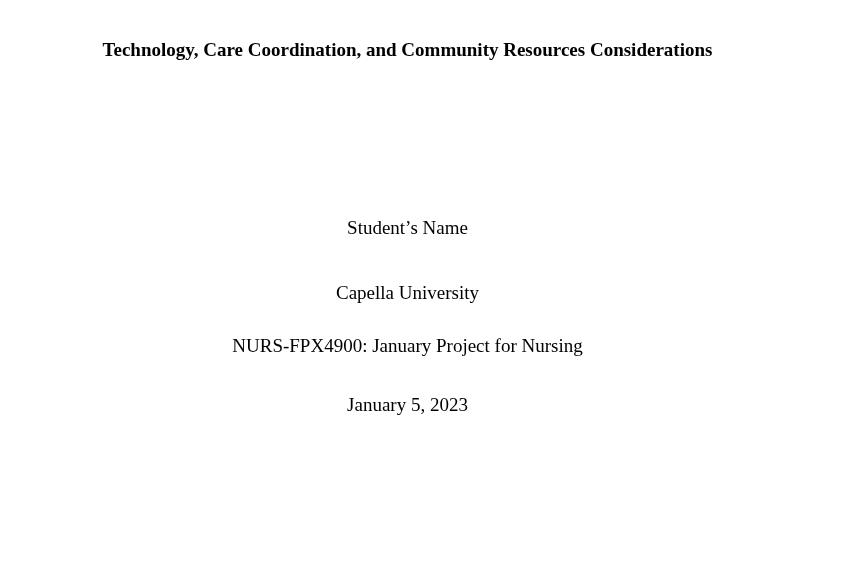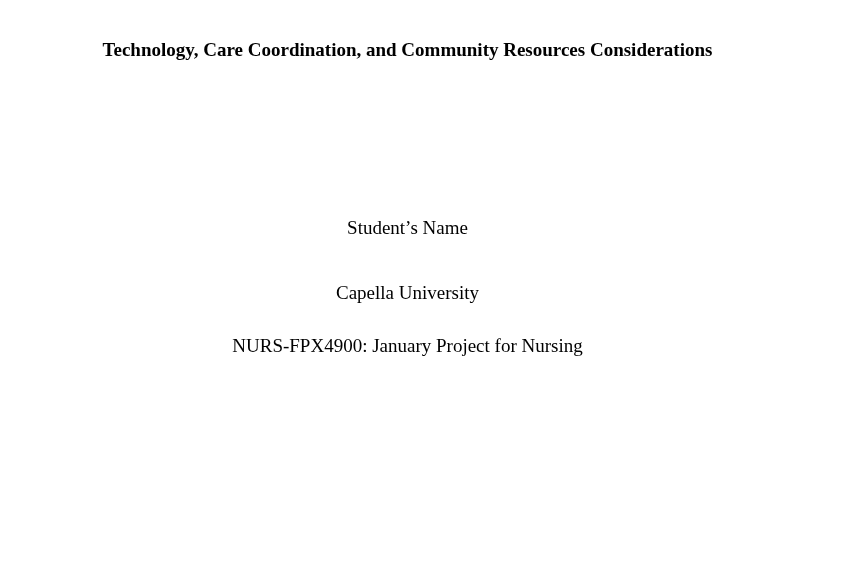--- a/index.html
+++ b/index.html
@@ -49,13 +49,14 @@
     .l4 { top: 393px; }
   </style>
 </head>
 <body>
 
 <div class="page">
   <div class="title">Technology, Care Coordination, and Community Resources Considerations</div>
   <div class="line l1">Student’s Name</div>
   <div class="line l2">Capella University</div>
   <div class="line l3">NURS-FPX4900: January Project for Nursing</div>
+  <div class="line l4">January 5, 2023</div>
 </div>
 
 </body></html>

